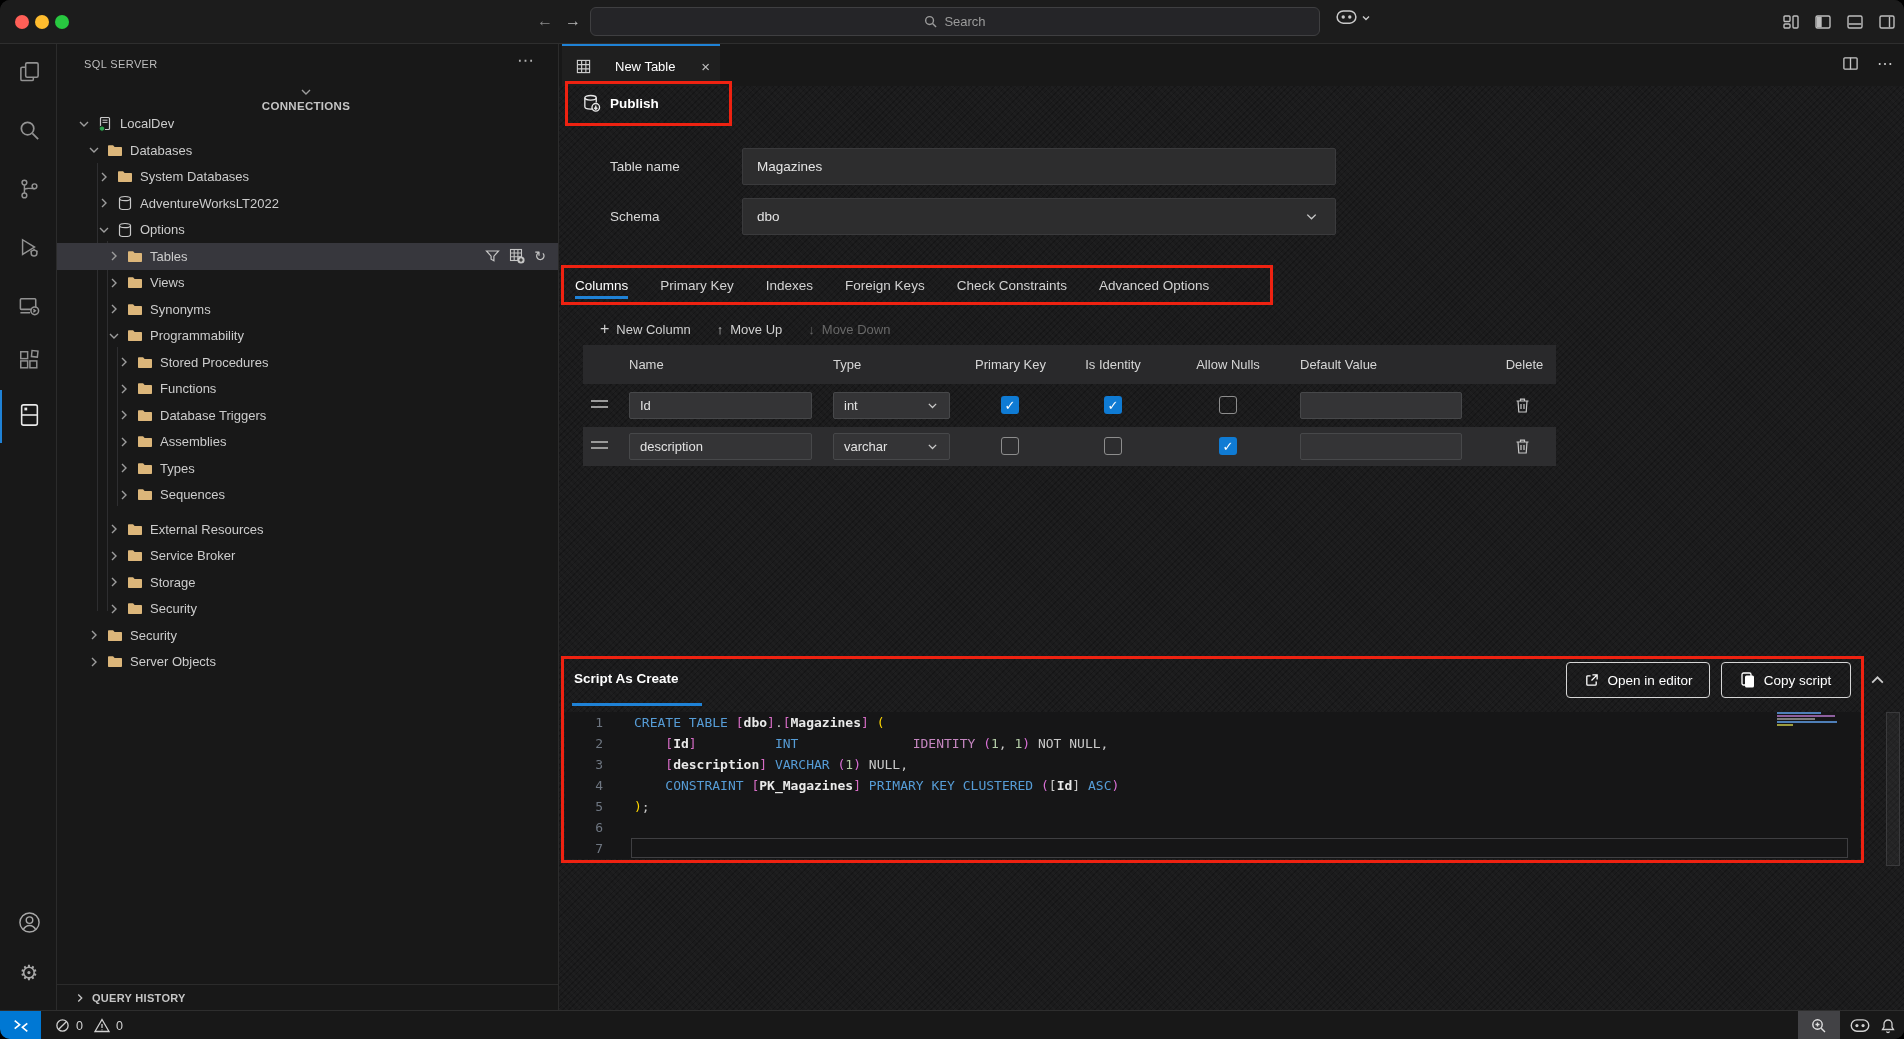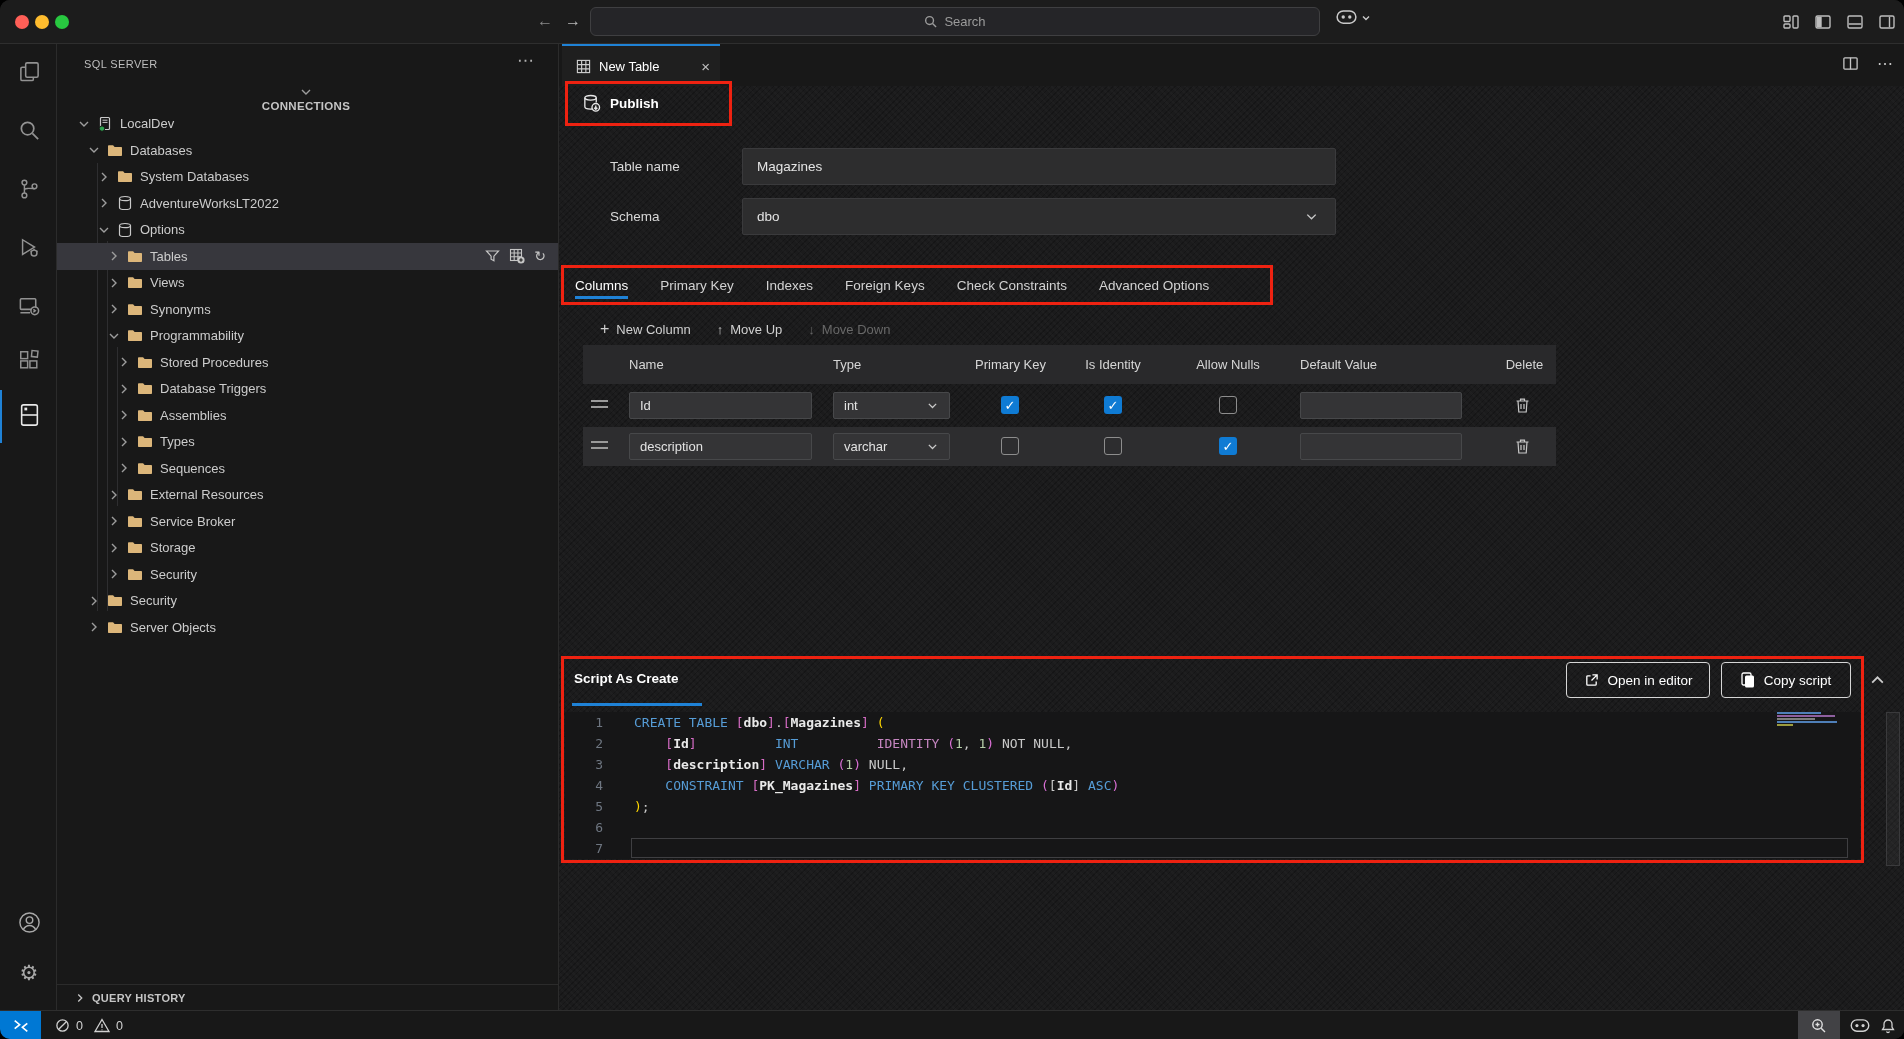--- a/index.html
+++ b/index.html
@@ -44,21 +44,21 @@
   .guide{position:absolute;width:1px;background:#2e2e30;}
   #query-history{position:absolute;left:0;bottom:0;width:100%;height:26px;border-top:1px solid var(--border);
     display:flex;align-items:center;gap:5px;padding-left:16px;font-size:11px;font-weight:bold;letter-spacing:.3px;color:#c5c5c5;}
 
   
   #main{position:absolute;left:559px;top:44px;width:1345px;height:966px;background-color:#1b1b1c;
     background-image:repeating-linear-gradient(45deg,rgba(255,255,255,.016) 0 2px,transparent 2px 5px),
                      repeating-linear-gradient(-45deg,rgba(0,0,0,.22) 0 1px,transparent 1px 4px);}
   #tabbar{position:absolute;left:0;top:0;width:100%;height:42px;background:#181818;}
   #tab-newtable{position:absolute;left:3px;top:0;width:158px;height:42px;background:#1f1f1f;border-top:2px solid var(--accent_blue);
-    display:flex;align-items:center;gap:8px;padding:0 10px 0 14px;font-size:13px;color:#ffffff;}
+    display:flex;align-items:center;gap:24px;padding:0 10px 0 14px;font-size:13px;color:#ffffff;}
   #tab-close{margin-left:auto;color:#c0c0c0;font-size:15px;}
   #editor-actions{position:absolute;left:1283px;top:10px;display:flex;gap:18px;align-items:center;color:#c5c5c5;}
 
   .redbox{border:3px solid var(--highlight_red);}
   #publish-box{position:absolute;left:6px;top:37px;width:167px;height:45px;display:flex;align-items:center;}
   #publish-btn{display:flex;align-items:center;gap:9px;margin-left:14px;color:#fff;font-size:13.5px;font-weight:bold;cursor:pointer;}
 
   .formlabel{position:absolute;left:51px;height:37px;display:flex;align-items:center;font-size:13.5px;color:#d8d8d8;}
   .formfield{position:absolute;left:183px;width:594px;height:37px;background:#2d2d2e;border:1px solid #3a3a3c;border-radius:2px;
     display:flex;align-items:center;padding:0 14px;font-size:13.5px;color:#e4e4e4;}
@@ -98,21 +98,21 @@
   #btn-open{left:1002px;width:144px;}
   #btn-copy{left:1157px;width:130px;}
   #code-area{position:absolute;left:1px;top:53px;width:1295px;height:147px;background:#161617;
     font-family:"DejaVu Sans Mono",monospace;font-size:13px;}
   .cline{position:relative;height:21px;line-height:21px;white-space:pre;}
   .lnum{display:inline-block;width:38px;text-align:right;color:#6e7681;}
   .ctext{padding-left:31px;}
   .cline.cursor .cbox{position:absolute;left:66px;right:12px;top:0;height:20px;border:1px solid #3f3f42;}
   .tok-kw{color:var(--kw);} .tok-id{color:var(--ident);font-weight:bold;} .tok-br{color:var(--bracket);}
   .tok-br2{color:var(--paren);} .tok-gold{color:var(--gold);} .tok-num{color:var(--num);}
-  .tok-pl{color:var(--plain);} .tok-mag{color:var(--mag);}
+  .tok-pl{color:var(--plain);} .tok-mag{color:var(--mag);margin-left:36px;}
 
   #collapse-chevron{position:absolute;left:1310px;top:628px;}
   #minimap{position:absolute;left:1218px;top:668px;width:66px;height:22px;}
   #minimap div{height:2px;margin-bottom:1px;}
   #vscroll{position:absolute;left:1327px;top:668px;width:14px;height:154px;background:rgba(255,255,255,.045);border:1px solid #3a3a3c;}
 
   
   #statusbar{position:absolute;left:0;top:1010px;width:1904px;height:29px;background:#181818;border-top:1px solid #2e2e2e;
     font-size:12.5px;color:#d0d0d0;}
   #remote-ind{position:absolute;left:0;top:0;width:41px;height:29px;background:var(--status_remote_blue);
@@ -421,20 +421,33 @@
           <span class="twisty">
             <svg width="16" height="16" viewBox="0 0 16 16" fill="none" stroke="#9d9d9d" stroke-width="1.4">
               <path d="M6 4l4 4-4 4"></path>
             </svg>
           </span>
           <span class="ticon">
             <svg width="16" height="15" viewBox="0 0 16 15">
               <path d="M1 3.2c0-.6.4-1 1-1h4.1l1.5 1.8H14c.6 0 1 .4 1 1v7c0 .6-.4 1-1 1H2c-.6 0-1-.4-1-1Z" fill="var(--folder_tan)"></path>
             </svg>
           </span>
+          <span class="tlabel">Functions</span>
+        </div>
+        <div class="trow" style="padding-left: 59px;">
+          <span class="twisty">
+            <svg width="16" height="16" viewBox="0 0 16 16" fill="none" stroke="#9d9d9d" stroke-width="1.4">
+              <path d="M6 4l4 4-4 4"></path>
+            </svg>
+          </span>
+          <span class="ticon">
+            <svg width="16" height="15" viewBox="0 0 16 15">
+              <path d="M1 3.2c0-.6.4-1 1-1h4.1l1.5 1.8H14c.6 0 1 .4 1 1v7c0 .6-.4 1-1 1H2c-.6 0-1-.4-1-1Z" fill="var(--folder_tan)"></path>
+            </svg>
+          </span>
           <span class="tlabel">Database Triggers</span>
         </div>
         <div class="trow" style="padding-left: 59px;">
           <span class="twisty">
             <svg width="16" height="16" viewBox="0 0 16 16" fill="none" stroke="#9d9d9d" stroke-width="1.4">
               <path d="M6 4l4 4-4 4"></path>
             </svg>
           </span>
           <span class="ticon">
             <svg width="16" height="15" viewBox="0 0 16 15">
@@ -462,21 +475,21 @@
               <path d="M6 4l4 4-4 4"></path>
             </svg>
           </span>
           <span class="ticon">
             <svg width="16" height="15" viewBox="0 0 16 15">
               <path d="M1 3.2c0-.6.4-1 1-1h4.1l1.5 1.8H14c.6 0 1 .4 1 1v7c0 .6-.4 1-1 1H2c-.6 0-1-.4-1-1Z" fill="var(--folder_tan)"></path>
             </svg>
           </span>
           <span class="tlabel">Sequences</span>
         </div>
-        <div class="trow" style="padding-left: 49px;">
+        <div class="trow" style="padding-left: 49px; margin-top: 8px;">
           <span class="twisty">
             <svg width="16" height="16" viewBox="0 0 16 16" fill="none" stroke="#9d9d9d" stroke-width="1.4">
               <path d="M6 4l4 4-4 4"></path>
             </svg>
           </span>
           <span class="ticon">
             <svg width="16" height="15" viewBox="0 0 16 15">
               <path d="M1 3.2c0-.6.4-1 1-1h4.1l1.5 1.8H14c.6 0 1 .4 1 1v7c0 .6-.4 1-1 1H2c-.6 0-1-.4-1-1Z" fill="var(--folder_tan)"></path>
             </svg>
           </span>

